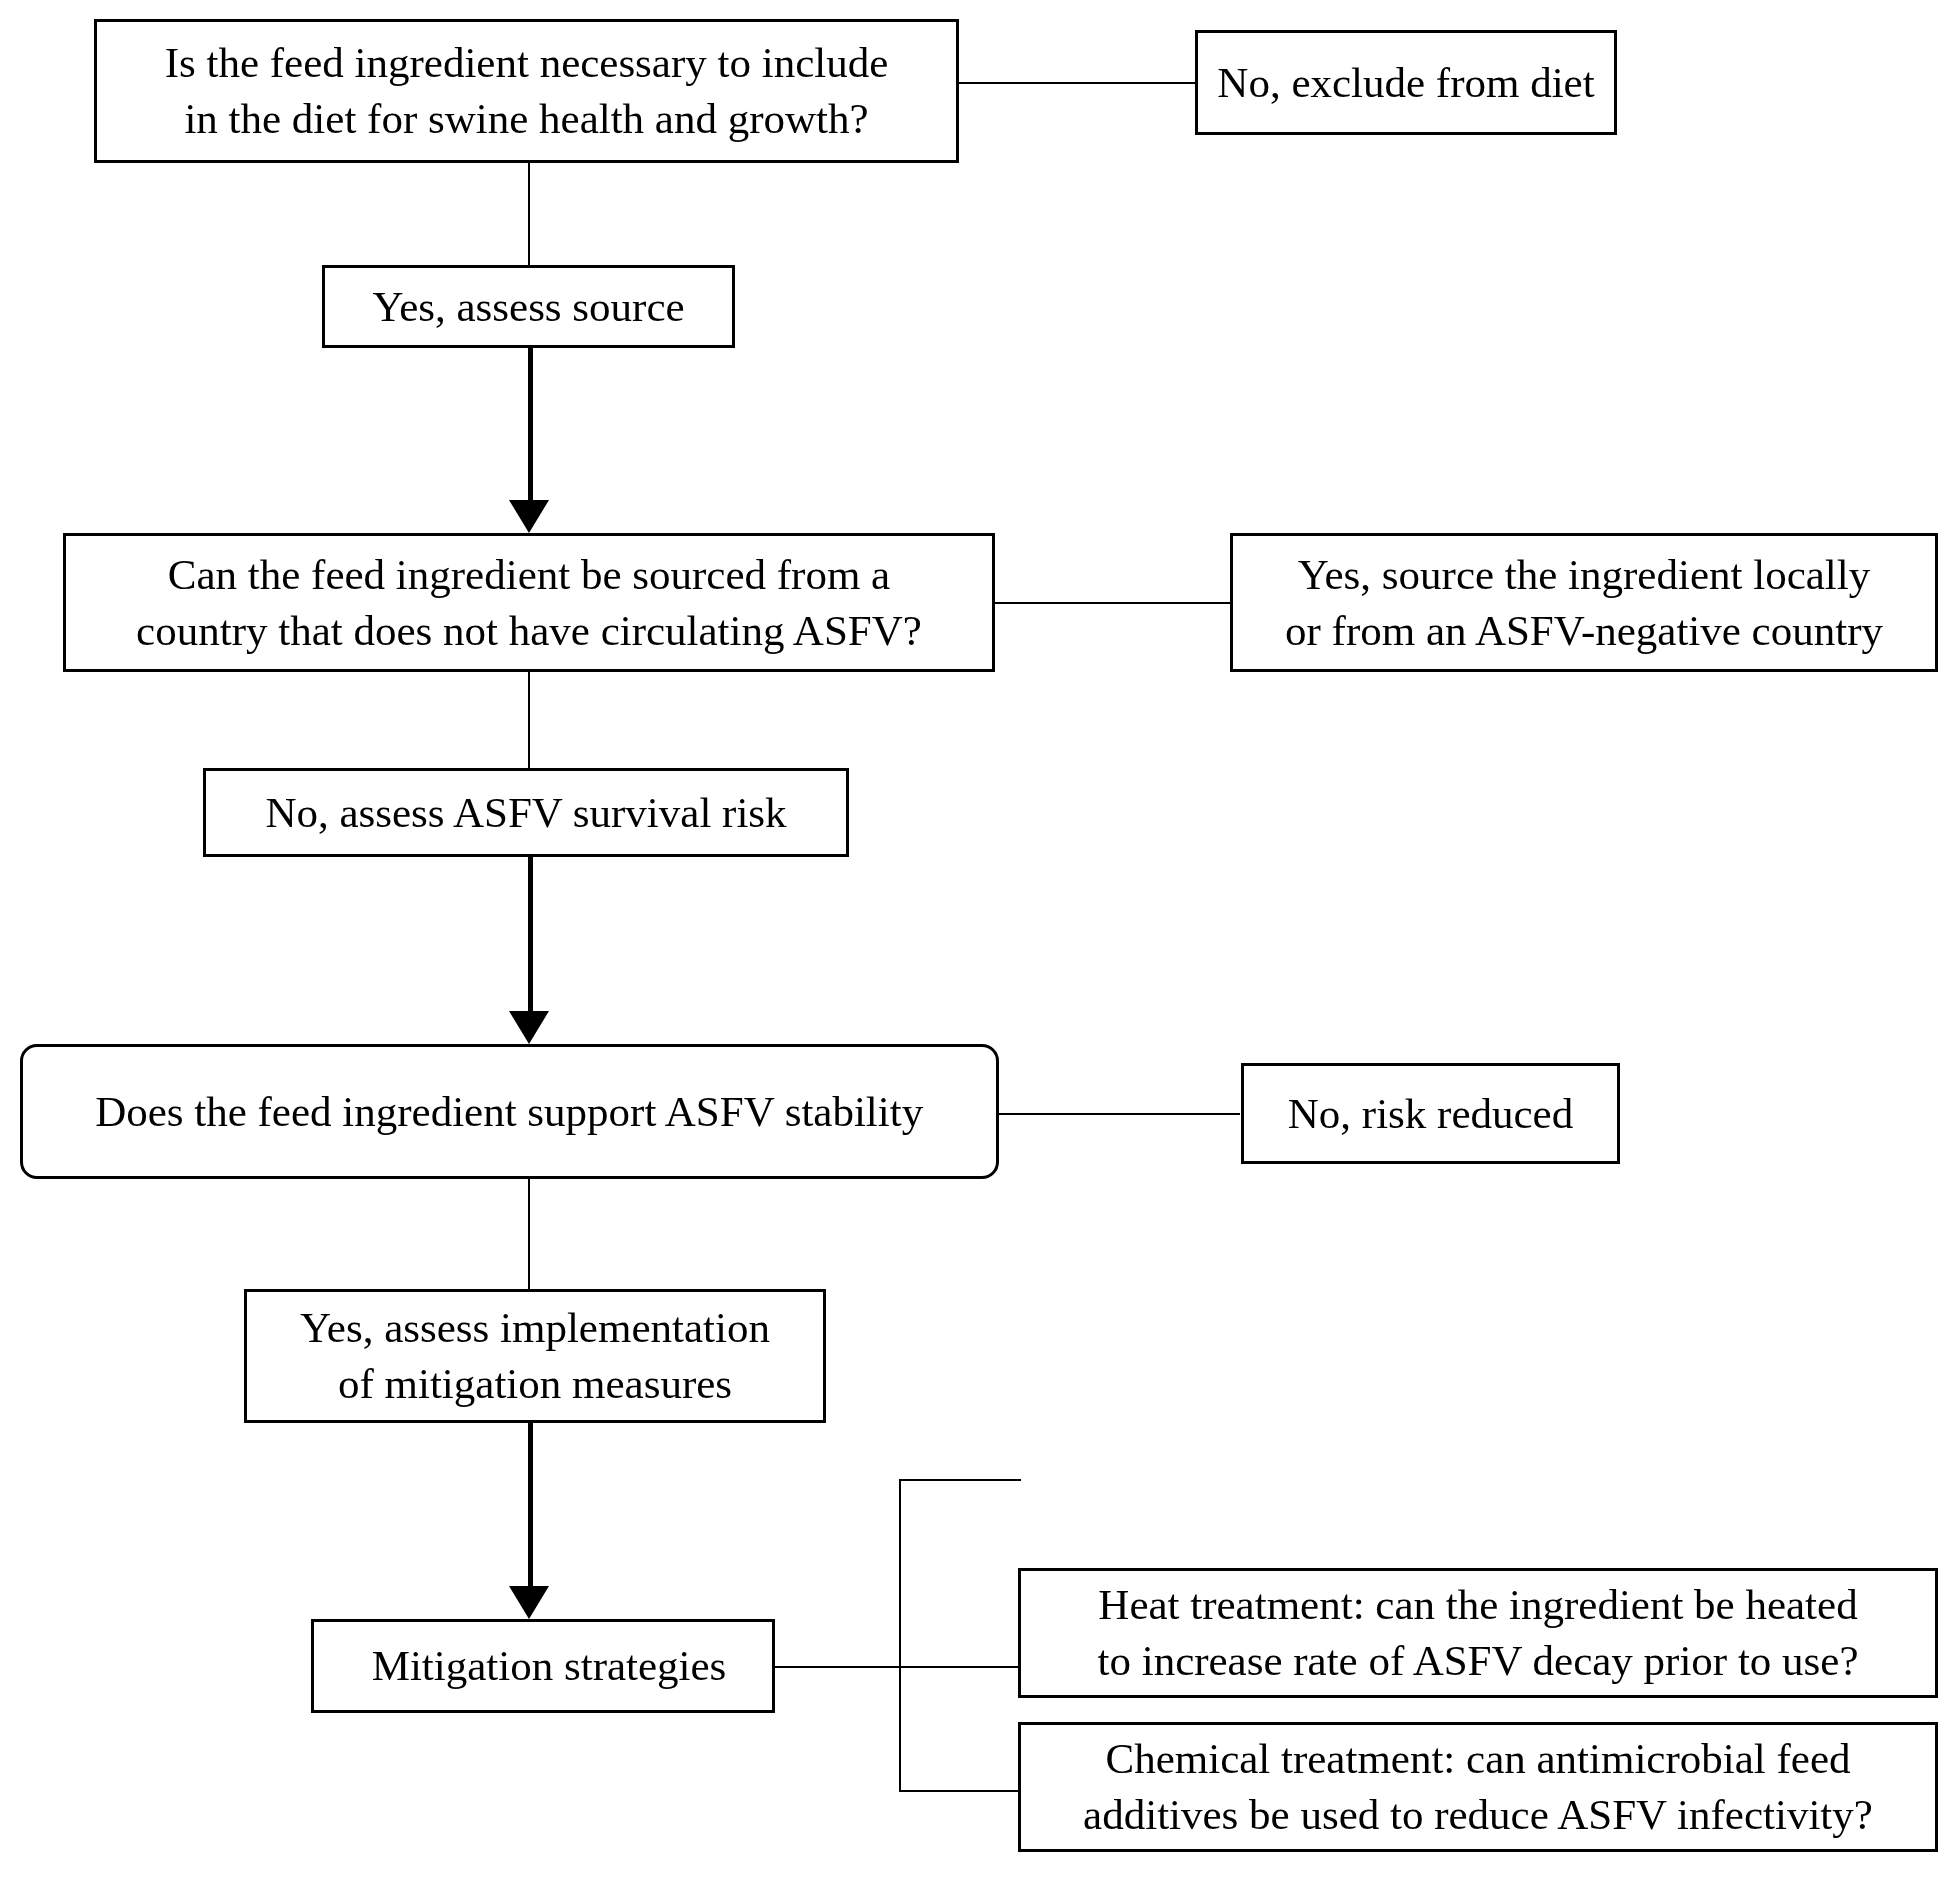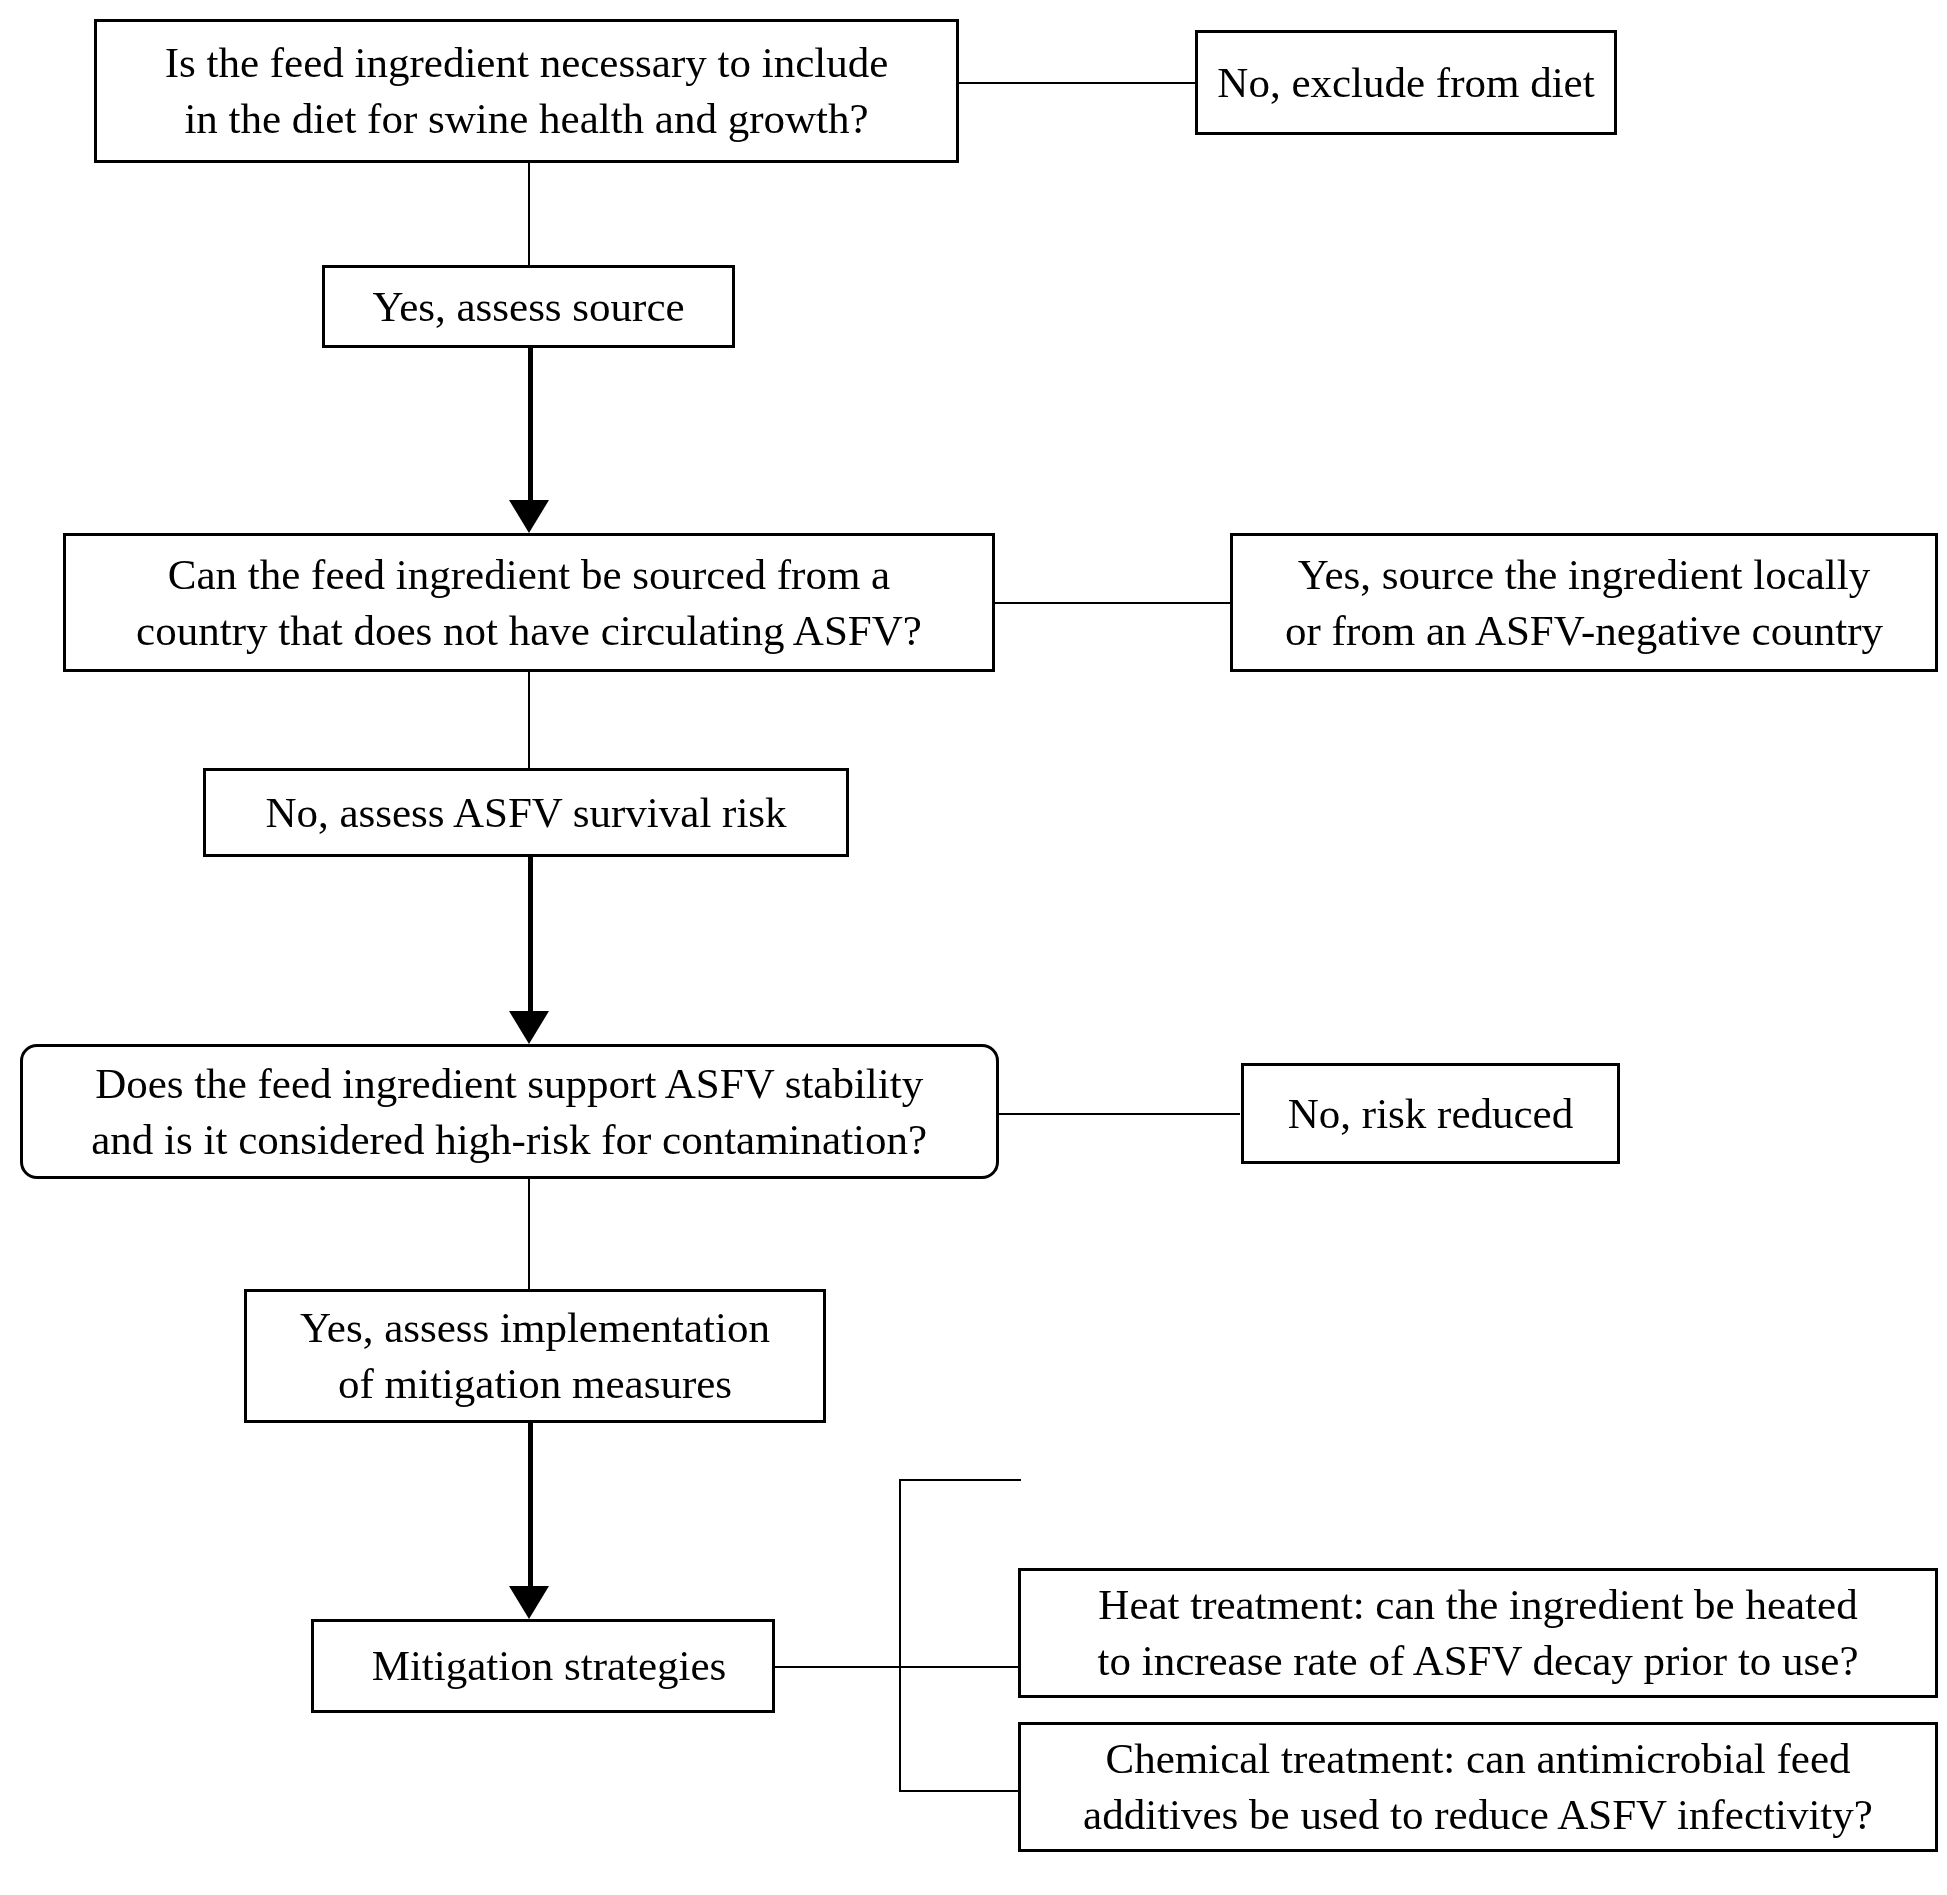--- a/index.html
+++ b/index.html
@@ -119,21 +119,20 @@
 
   <div class="node" style="left:203px; top:768px; width:646px; height:89px;justify-content:flex-end;">
     <span class="txt">
       <span>No, assess ASFV survival risk</span>
     </span>
   </div>
 
   <div class="node" style="left:19.7px; top:1044px; width:979px; height:135px;border-radius:17px;">
     <span class="txt">
       <span>Does the feed ingredient support ASFV stability</span><br>
-      <span>and is it considered high-risk for contamination?</span>
     </span>
   </div>
 
   <div class="node" style="left:1241px; top:1063px; width:379px; height:101px;">
     <span class="txt">
       <span>No, risk reduced</span>
     </span>
   </div>
 
   <div class="node" style="left:244px; top:1289px; width:582px; height:134px;">

